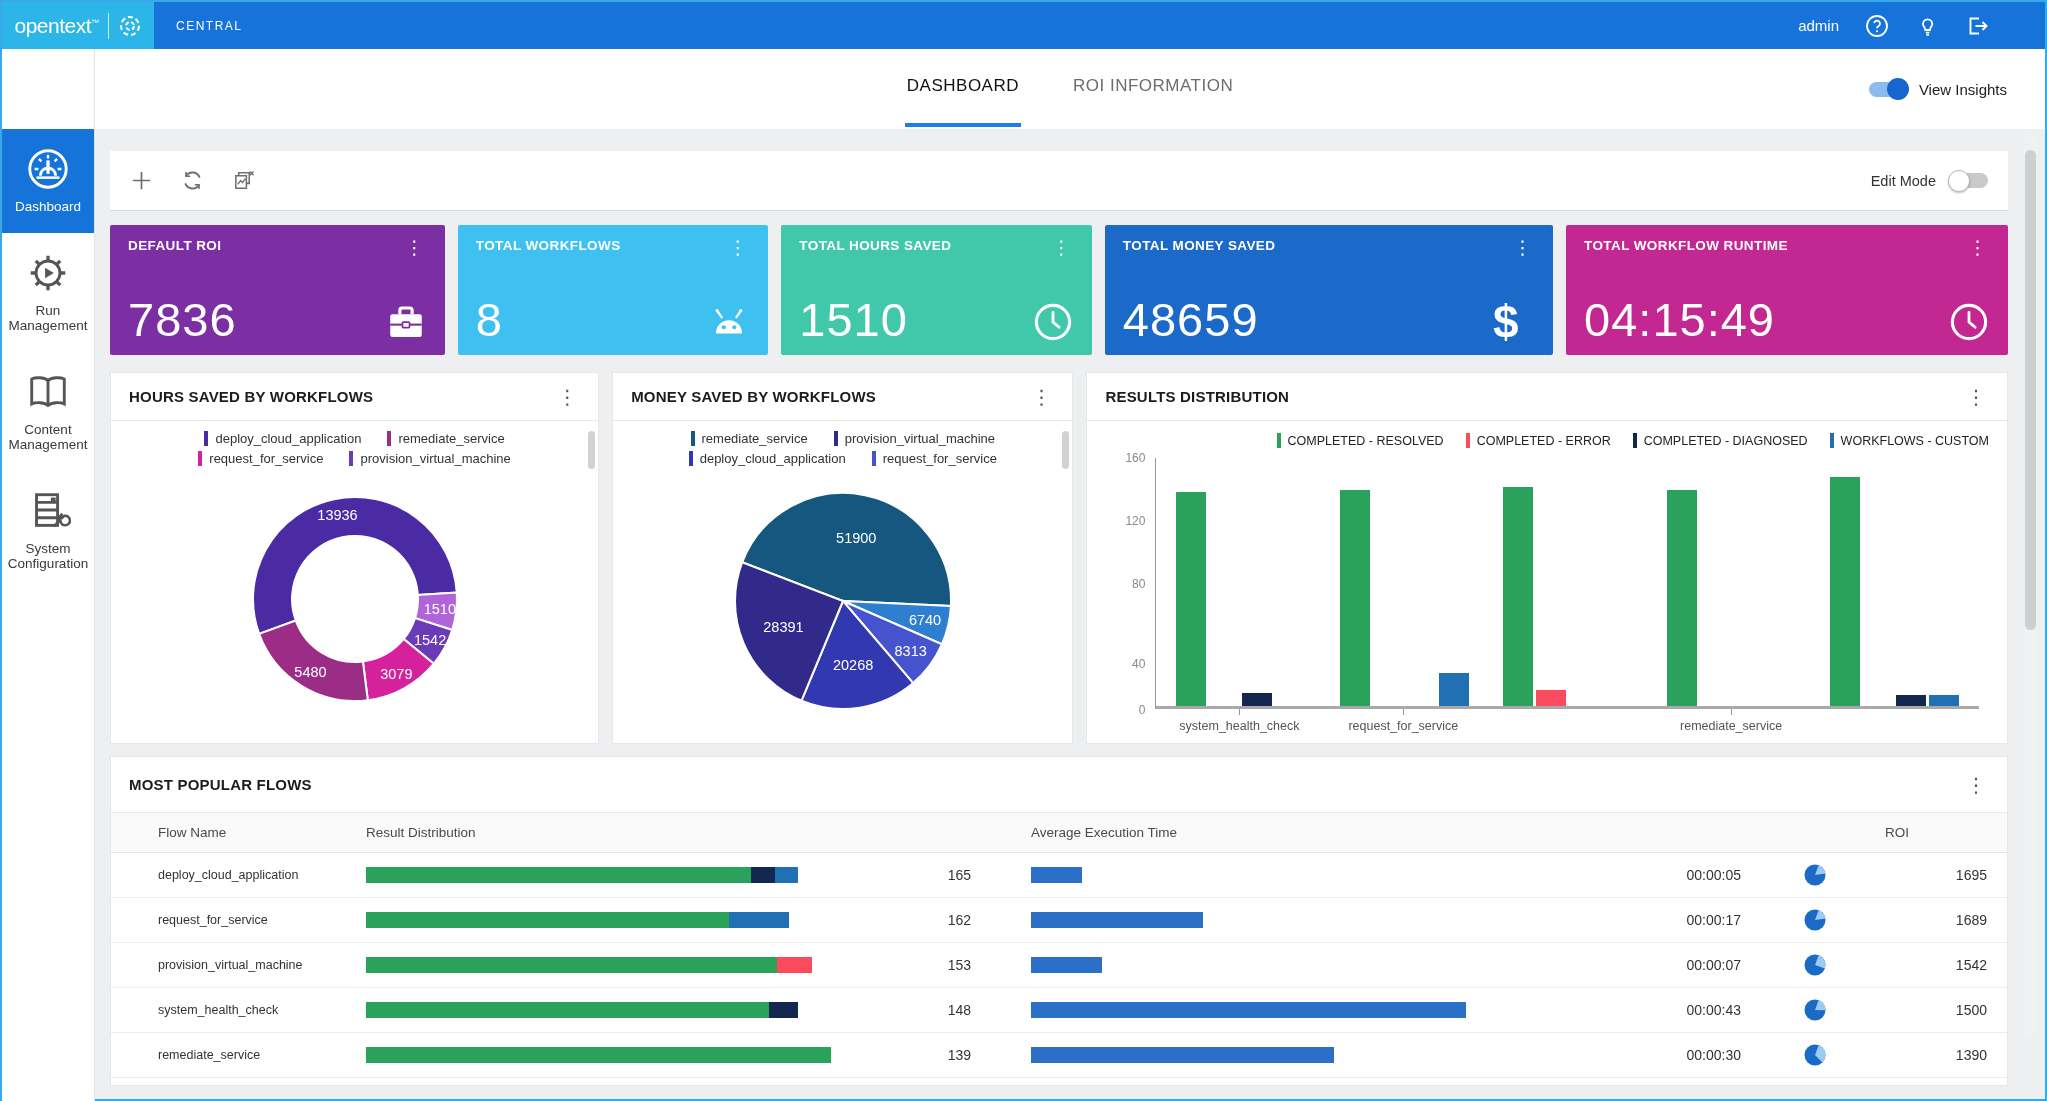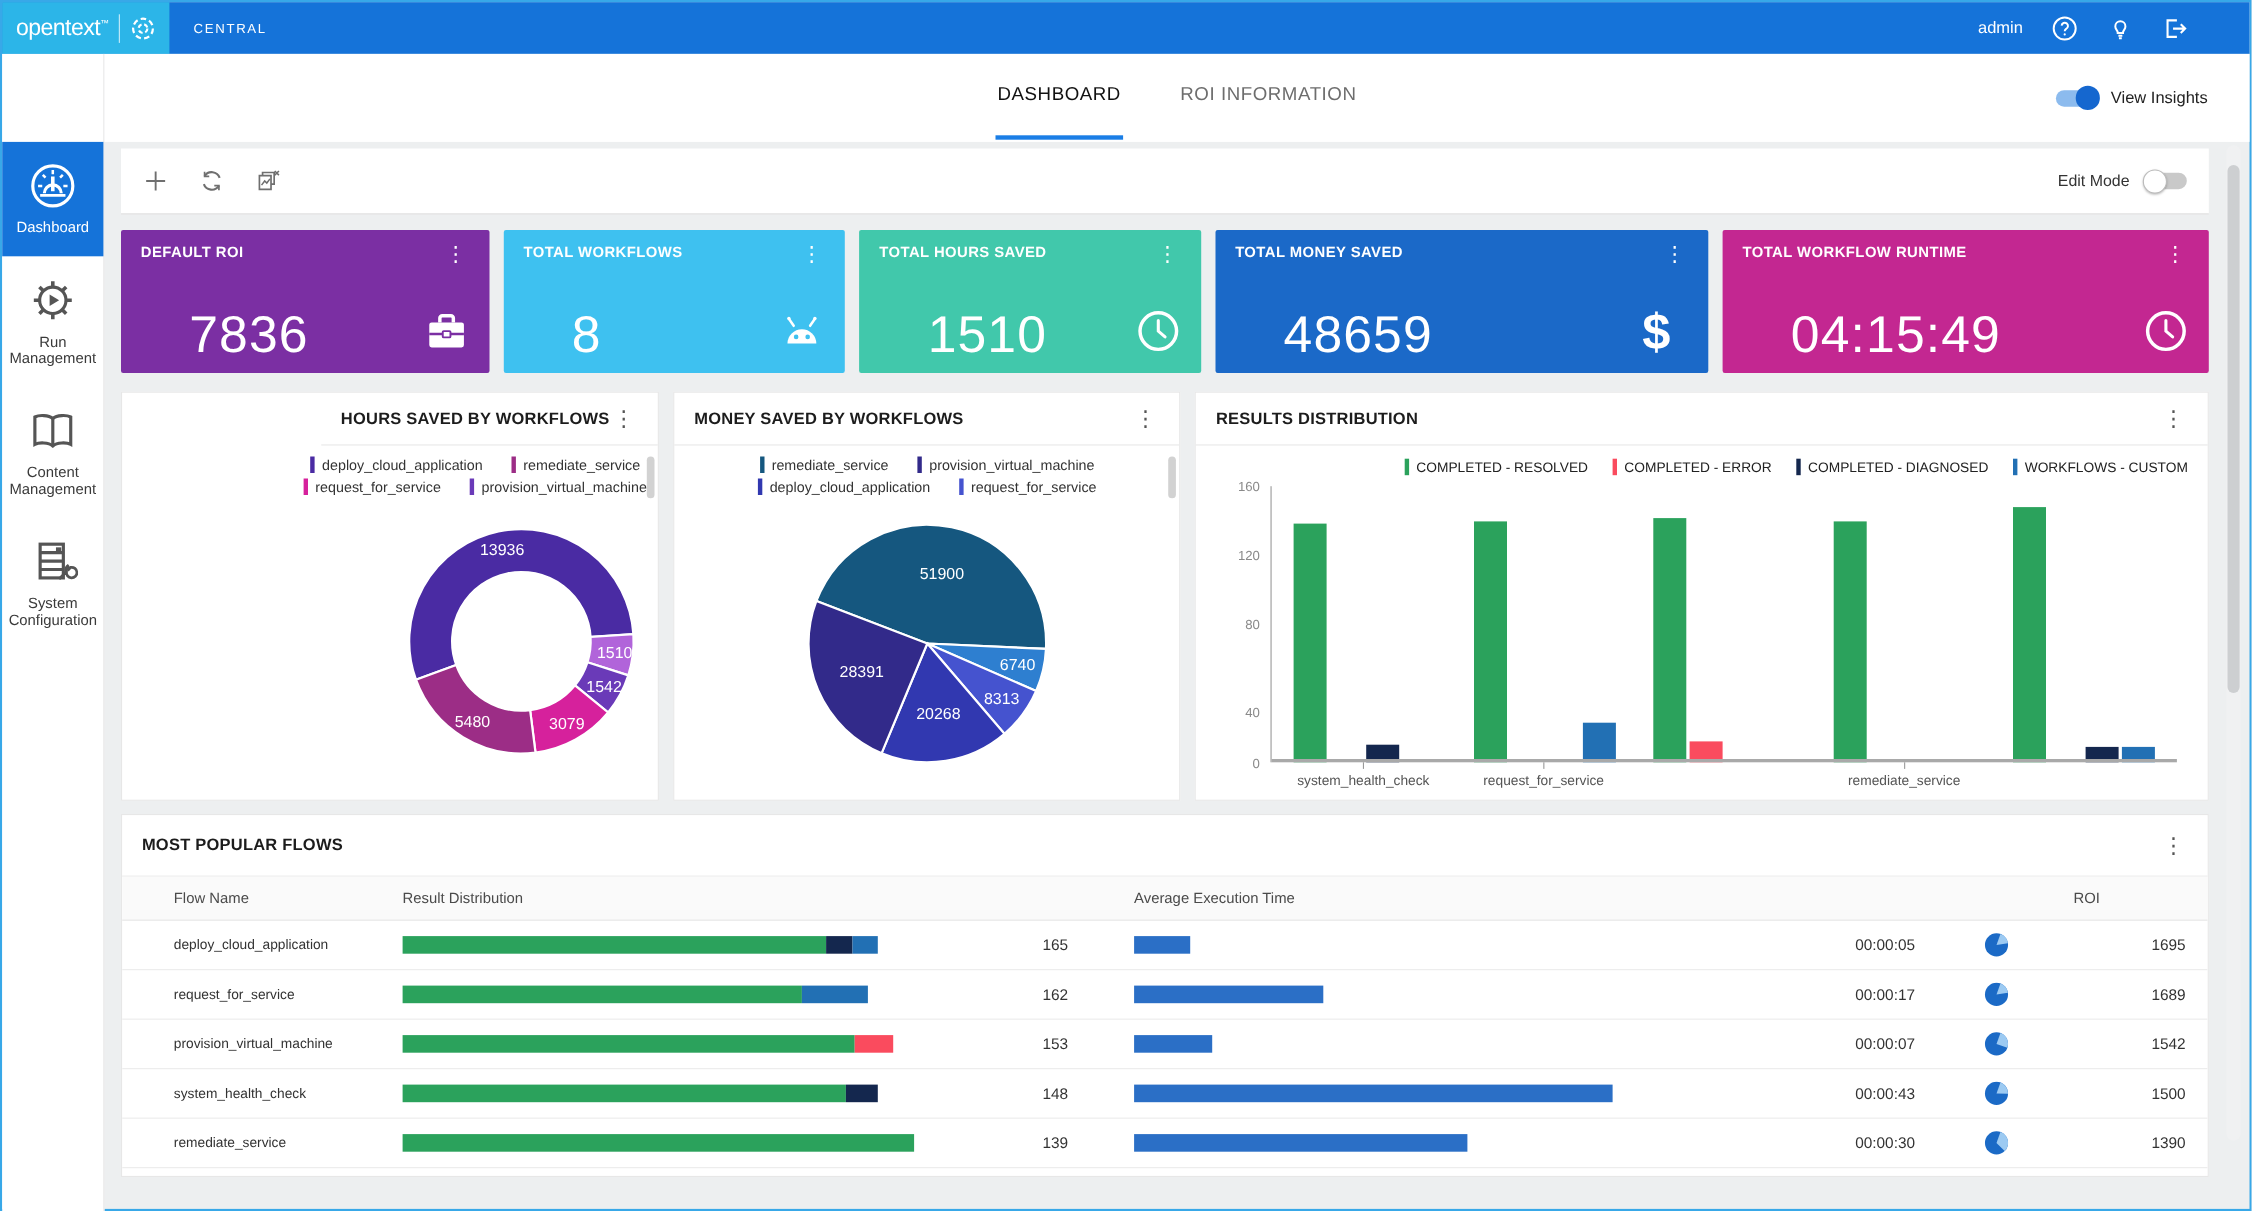--- a/index.html
+++ b/index.html
@@ -40,35 +40,35 @@
 
   
   .toggle { position:relative; width:38px; height:15px; border-radius:8px; cursor:pointer; flex:none; }
   .toggle .knob { position:absolute; top:50%; width:22px; height:22px; border-radius:50%; transform:translateY(-50%); }
   .toggle.on { background:#8cbbee; }
   .toggle.on .knob { right:-2px; background:#1567cf; }
   .toggle.off { background:#c9c9c9; }
   .toggle.off .knob { left:-2px; background:#fff; border:1px solid #bbb; box-shadow:0 1px 2px rgba(0,0,0,.25); }
 
   
-  .content { flex:1; padding:6px 37px 0 15px; overflow:hidden; position:relative; }
+  .content { flex:1; padding:22px 37px 0 15px; overflow:hidden; position:relative; }
 
   .toolbar { background:#fff; height:60px; border-bottom:1px solid #d9d9d9; display:flex; align-items:center; padding:0 20px; gap:28px; }
   .tool-btn { width:23px; height:23px; color:#6f6f6f; cursor:pointer; }
   .tool-btn svg { width:100%; height:100%; }
   .edit-mode { margin-left:auto; display:flex; align-items:center; gap:14px; font-size:14.5px; color:#333; }
 
   
   .kpi-row { display:flex; gap:13px; margin-top:14px; height:130px; }
   .kpi { border-radius:2px; color:#fff; padding:13px 18px 12px; position:relative; display:flex; flex-direction:column; }
   .kpi-top { display:flex; justify-content:space-between; align-items:flex-start; }
   .kpi-title { font-size:13.5px; font-weight:bold; letter-spacing:.4px; }
   .kebab { font-size:19px; line-height:1; color:inherit; cursor:pointer; padding:0 3px; user-select:none; }
   .kebab-gray { color:#555; font-size:20px; }
-  .kpi-bottom { margin-top:auto; display:flex; justify-content:space-between; align-items:flex-start;margin-left:44px; }
+  .kpi-bottom { margin-top:auto; display:flex; justify-content:space-between; align-items:flex-end; }
   .kpi-value { font-size:47px; font-weight:300; letter-spacing:1px; line-height:1; }
   .kpi-icon { width:42px; height:42px; }
   .kpi-icon svg { width:100%; height:100%; }
   .kpi-icon .dollar { font-size:46px; font-weight:bold; line-height:42px; }
 
   
   .charts-row { display:flex; gap:13px; margin-top:17px; height:372px; }
   .card { background:#fff; border:1px solid #e7e7e7; display:flex; flex-direction:column; position:relative; }
   .card-head { height:48px; flex:none; border-bottom:1px solid #e8e8e8; display:flex; align-items:center; justify-content:space-between; padding:0 18px; }
   .card-title { font-size:15px; font-weight:bold; color:#1c1c1c; letter-spacing:.2px; }
@@ -307,21 +307,21 @@
                 <span class="kpi-value">04:15:49</span>
                 <span class="kpi-icon"><svg viewBox="0 0 48 48" fill="none" stroke="#fff">
                     <circle cx="24" cy="24" r="19" stroke-width="3.6"></circle>
                     <path d="M24 13v11l7 6" stroke-width="3.2" stroke-linecap="round"></path>
                   </svg></span>
               </div>
             </div>
           </div>
 
         <div class="charts-row">
-          <div class="card" style="flex:490 0 0;align-items:flex-end;">
+          <div class="card" style="flex:490 0 0;">
             <div class="card-head">
               <span class="card-title">HOURS SAVED BY WORKFLOWS</span>
               <span class="kebab kebab-gray">⋮</span>
             </div>
             <div class="legend-rows" id="legendHours">
                 <div class="legend-row">
                   <div class="legend-item">
                     <span class="legend-swatch" style="background: rgb(74, 43, 163);"></span>
                     <span>deploy_cloud_application</span>
                   </div>

